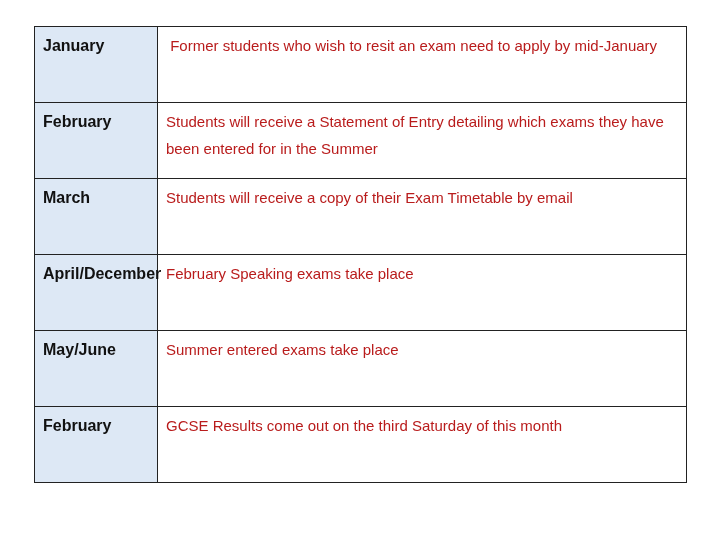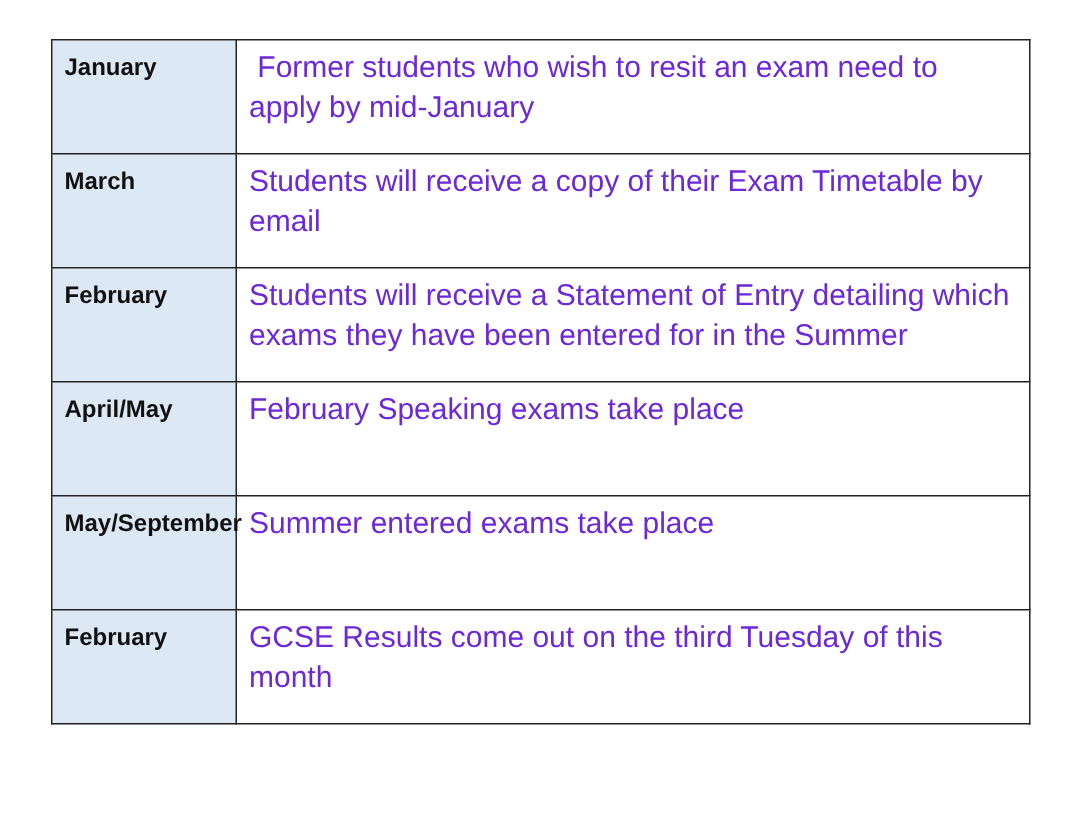--- a/index.html
+++ b/index.html
@@ -3,71 +3,71 @@
 <meta charset="utf-8">
 <style>
   html, body { margin: 0; padding: 0; background: #ffffff; }
   body { width: 723px; height: 559px; position: relative; overflow: hidden;
          font-family: "Liberation Sans", sans-serif; }
   table { position: absolute; left: 34px; top: 26px; width: 653px;
           border-collapse: collapse; table-layout: fixed; }
   td { border: 1.5px solid #222; vertical-align: top; height: 76px; padding: 0; box-sizing: border-box; }
   td.month { width: 123px; background: #dde8f5; font-weight: bold; font-size: 16px; color: #111;
              padding: 10px 8px; }
-  td.desc { font-size: 20px; color: #6d28d9; padding: 10px 8px; line-height: 27px; }
+  td.desc { font-size: 15px; color: #b91c1c; padding: 10px 8px; line-height: 27px; }
   td.month span { display: block; line-height: 18px; }
   td.desc span { display: block; margin-top: -5px; }
 </style>
 </head>
 <body>
 
 <table>
   <tbody>
       <tr>
     <td class="month">
           <span>January</span>
         </td>
     <td class="desc">
           <span style="white-space:pre-wrap"> Former students who wish to resit an exam need to apply by mid-January</span>
         </td>
   </tr>
   <tr>
     <td class="month">
+          <span>February</span>
+        </td>
+    <td class="desc">
+          <span>Students will receive a Statement of Entry detailing which exams they have been entered for in the Summer</span>
+        </td>
+  </tr>
+  <tr>
+    <td class="month">
           <span>March</span>
         </td>
     <td class="desc">
           <span>Students will receive a copy of their Exam Timetable by email</span>
         </td>
   </tr>
   <tr>
     <td class="month">
-          <span>February</span>
-        </td>
-    <td class="desc">
-          <span>Students will receive a Statement of Entry detailing which exams they have been entered for in the Summer</span>
-        </td>
-  </tr>
-  <tr>
-    <td class="month">
-          <span>April/May</span>
+          <span>April/December</span>
         </td>
     <td class="desc">
           <span>February Speaking exams take place</span>
         </td>
   </tr>
   <tr>
     <td class="month">
-          <span>May/September</span>
+          <span>May/June</span>
         </td>
     <td class="desc">
           <span>Summer entered exams take place</span>
         </td>
   </tr>
   <tr>
     <td class="month">
           <span>February</span>
         </td>
     <td class="desc">
-          <span>GCSE Results come out on the third Tuesday of this month</span>
+          <span>GCSE Results come out on the third Saturday of this month</span>
         </td>
   </tr>
 </tbody>
   </table>
 
 </body></html>

